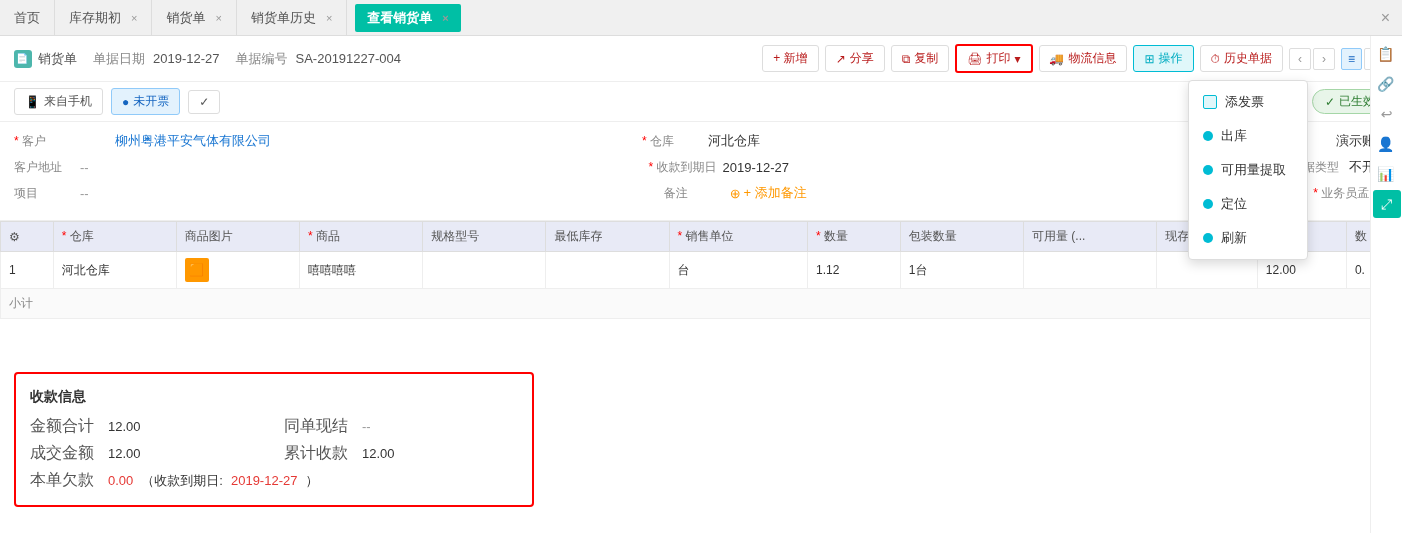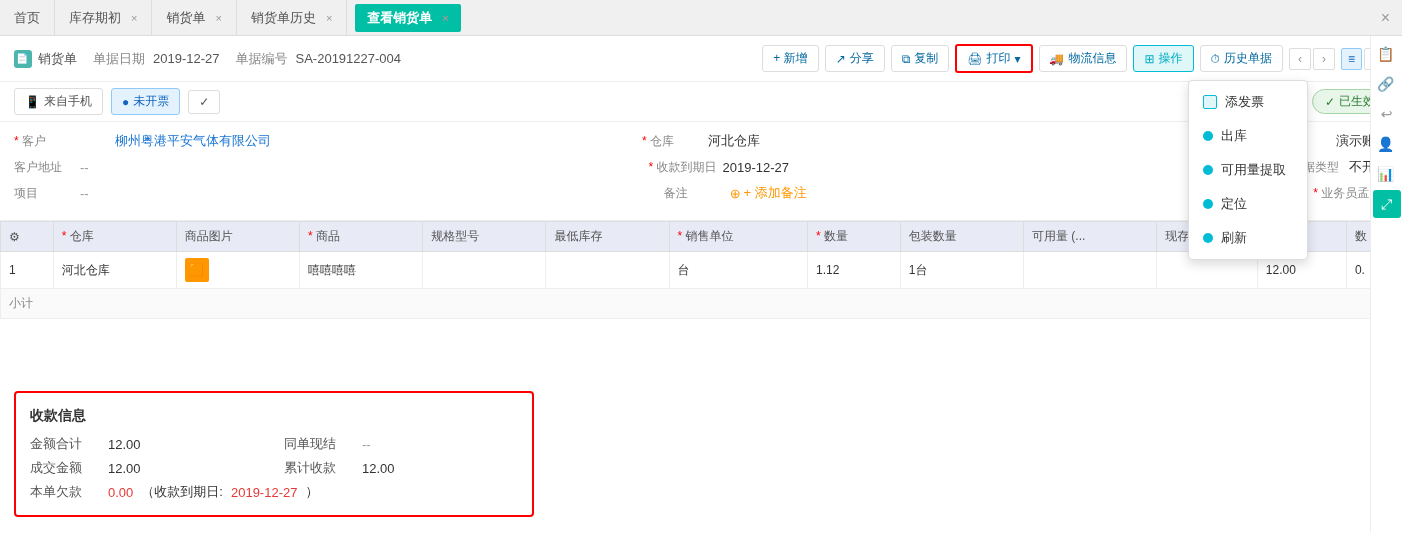--- a/index.html
+++ b/index.html
@@ -17,21 +17,21 @@
     .main-content { background: #fff; height: calc(533px - 36px); display: flex; flex-direction: column; }
 
     
     .doc-header { display: flex; align-items: center; padding: 8px 14px; border-bottom: 1px solid #eee; gap: 16px; background: #fff; }
     .doc-type-label { display: flex; align-items: center; gap: 6px; color: #555; font-size: 13px; }
     .doc-type-icon { width: 18px; height: 18px; background: #4db6ac; border-radius: 3px; display: flex; align-items: center; justify-content: center; color: #fff; font-size: 10px; }
     .doc-meta { display: flex; align-items: center; gap: 8px; color: #555; }
     .doc-meta span { font-size: 13px; }
     .doc-meta .label { color: #888; }
     .toolbar-right { margin-left: auto; display: flex; align-items: center; gap: 6px; position: relative; }
-    .toolbar-btn { display: flex; align-items: center; gap: 4px; padding: 4px 10px; border: 1px solid #ddd; border-radius: 3px; background: #fff; cursor: pointer; font-size: 12px; color: #0369a1; }
+    .toolbar-btn { display: flex; align-items: center; gap: 4px; padding: 4px 10px; border: 1px solid #ddd; border-radius: 3px; background: #fff; cursor: pointer; font-size: 12px; color: #b91c1c; }
     .toolbar-btn.active-op { background: #e0f7fa; border-color: #00bcd4; color: #00acc1; }
 
     
     .action-bar { display: flex; align-items: center; padding: 6px 14px; border-bottom: 1px solid #eee; gap: 8px; background: #fff; }
     .action-btn { display: flex; align-items: center; gap: 4px; padding: 4px 10px; border: 1px solid #ddd; border-radius: 3px; background: #fff; cursor: pointer; font-size: 12px; color: #555; }
     .action-btn.blue { background: #e3f2fd; border-color: #90caf9; color: #1565c0; }
     .action-btn.confirmed { background: #e8f5e9; border-color: #a5d6a7; color: #2e7d32; border-radius: 16px; padding: 3px 12px; }
     .action-bar-right { margin-left: auto; display: flex; gap: 8px; align-items: center; }
 
     
@@ -50,25 +50,25 @@
     .table-container { flex: 1; overflow: auto; background: #fff; }
     .data-table { width: 100%; border-collapse: collapse; font-size: 12px; }
     .data-table th { background: #e8eaf6; color: #555; padding: 6px 8px; border: 1px solid #ddd; text-align: left; font-weight: normal; white-space: nowrap; }
     .data-table th .required-star { color: red; }
     .data-table td { padding: 6px 8px; border: 1px solid #eee; color: #333; white-space: nowrap; }
     .data-table tr.data-row td { background: #fff; }
     .data-table tr.subtotal-row td { background: #fafafa; color: #888; }
     .product-img { width: 24px; height: 24px; background: #ff9800; border-radius: 2px; display: flex; align-items: center; justify-content: center; }
 
     
-    .summary-panel { border: 2px solid red; border-radius: 4px; margin: 16px 14px; padding: 14px; background: #fff; max-width: 520px; }
+    .summary-panel { border: 2px solid red; border-radius: 4px; margin: 26px 14px; padding: 14px; background: #fff; max-width: 520px; }
     .summary-title { font-weight: bold; font-size: 14px; margin-bottom: 10px; }
     .summary-grid { display: grid; grid-template-columns: 1fr 1fr; gap: 6px 20px; }
     .summary-row { display: flex; align-items: center; gap: 8px; }
-    .summary-label { color: #555; font-size: 13px; min-width: 70px; }
+    .summary-label { color: #555; font-size: 16px; min-width: 70px; }
     .summary-value { color: #333; font-size: 13px; }
     .summary-value.red { color: #e53935; }
     .summary-value.dash { color: #999; }
     .due-date { color: #e53935; }
 
     
     .dropdown-menu { position: absolute; top: 36px; right: 80px; background: #fff; border: 1px solid #ddd; border-radius: 4px; box-shadow: 0 4px 12px rgba(0,0,0,0.15); z-index: 100; min-width: 120px; padding: 4px 0; }
     .dropdown-menu-item { display: flex; align-items: center; gap: 8px; padding: 8px 14px; cursor: pointer; font-size: 13px; color: #333; }
     .dot-blue { width: 10px; height: 10px; border-radius: 50%; background: #00bcd4; display: inline-block; }
     .menu-icon-sq { width: 14px; height: 14px; background: #e0f7fa; border: 1px solid #00bcd4; display: inline-block; border-radius: 2px; }

